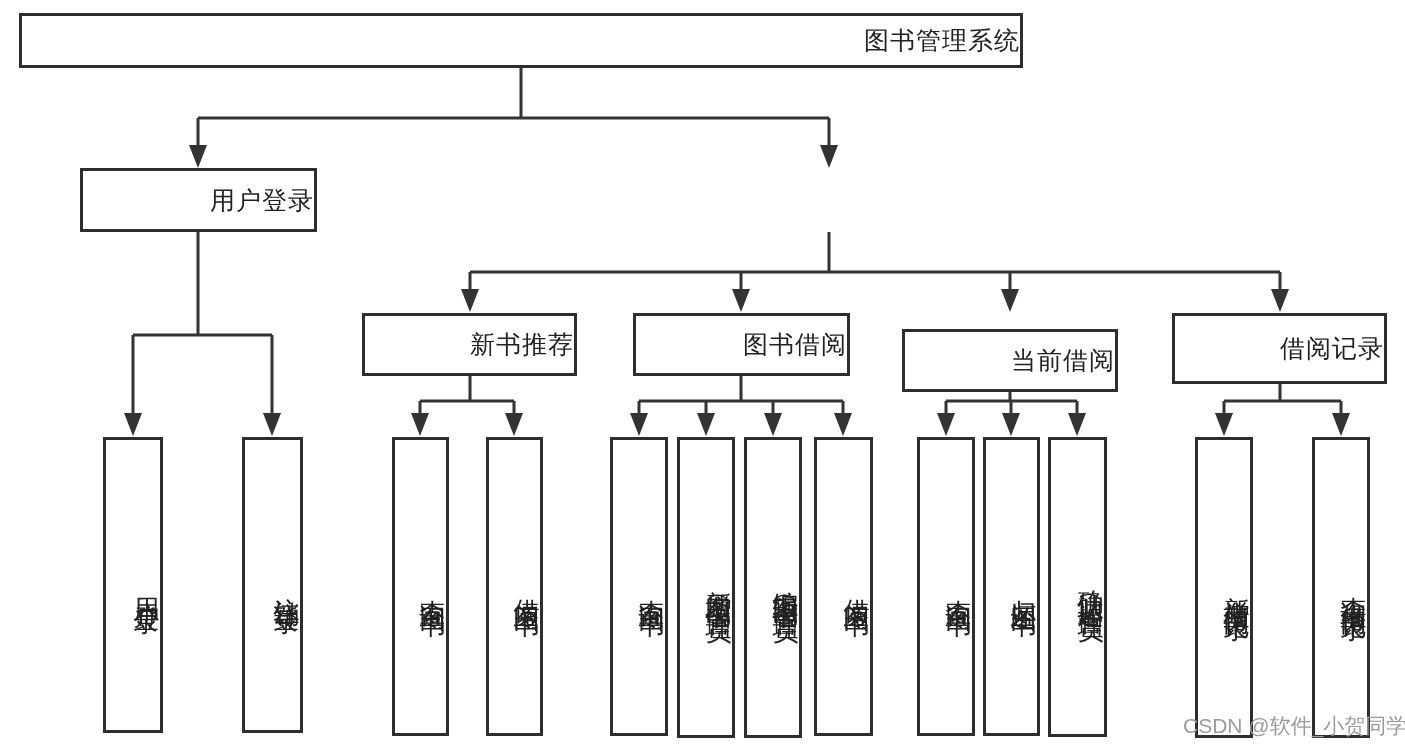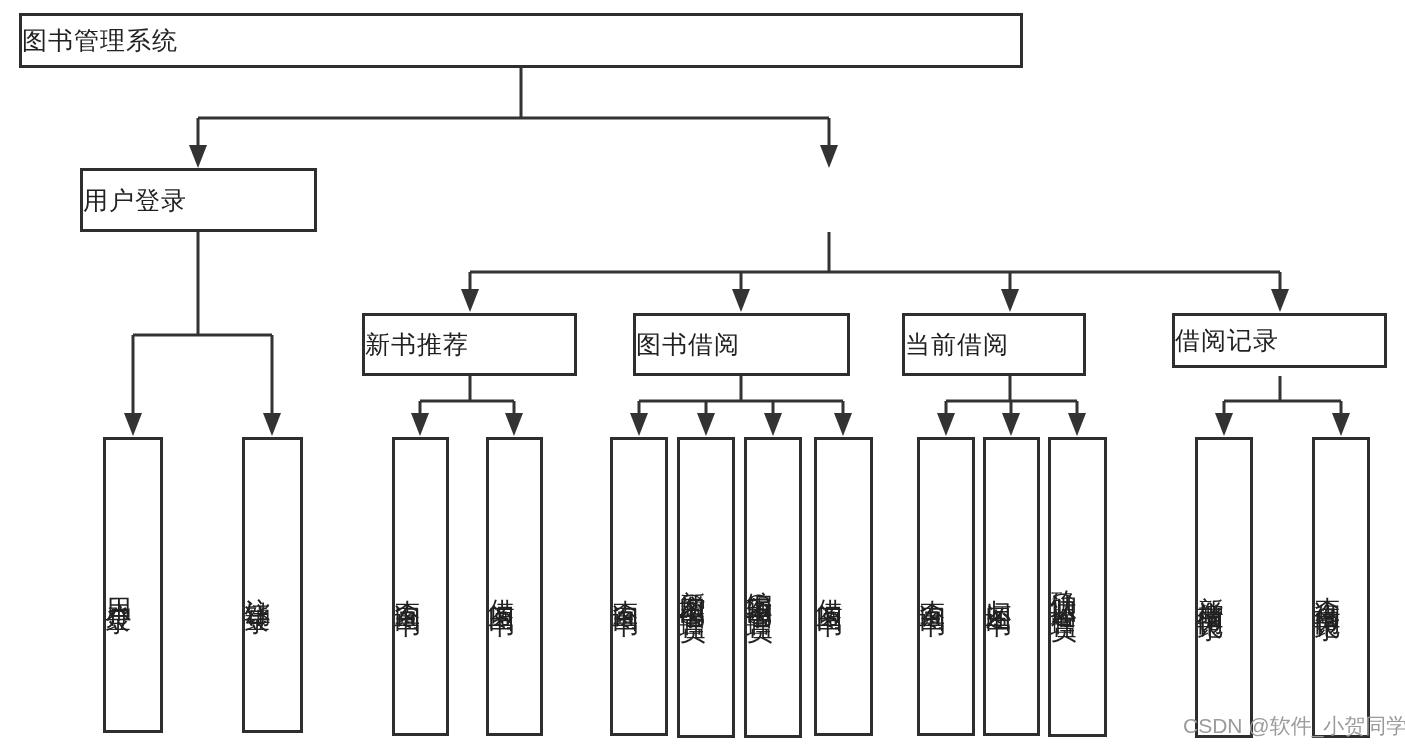--- a/index.html
+++ b/index.html
@@ -18,21 +18,21 @@
     font-family:"Liberation Sans","DejaVu Sans",sans-serif;
   }
   .wires{position:absolute;left:0;top:0;width:1405px;height:747px;}
   .wires path{stroke:var(--line);stroke-width:3;fill:none;}
   .wires polygon{fill:var(--line);stroke:none;}
   .node{
     position:absolute;
     box-sizing:border-box;
     border:3px solid var(--border);
     background:var(--bg);
-    display:flex;align-items:center;justify-content:flex-start;
+    display:flex;align-items:center;justify-content:flex-end;
     color:var(--text);
   }
   .node.h span{
     font-size:25px;
     letter-spacing:1px;
     white-space:nowrap;
   }
   .node.v span{
     writing-mode:vertical-rl;
     text-orientation:mixed;
@@ -91,24 +91,24 @@
   <div class="node h" style="left:80px;top:168px;width:237px;height:64px">
     <span>用户登录</span>
   </div>
 
   <div class="node h" style="left:633px;top:313px;width:217px;height:63px">
     <span>图书借阅</span>
   </div>
   <div class="node h" style="left:362px;top:313px;width:215px;height:63px">
     <span>新书推荐</span>
   </div>
-  <div class="node h" style="left:902px;top:313px;width:184px;height:63px">
+  <div class="node h" style="left:902px;top:329px;width:216px;height:63px">
     <span>当前借阅</span>
   </div>
-  <div class="node h" style="left:1172px;top:313px;width:215px;height:55px">
+  <div class="node h" style="left:1172px;top:313px;width:215px;height:71px">
     <span>借阅记录</span>
   </div>
 
   <div class="node v" style="left:103px;top:437px;width:60px;height:296px">
     <span>用户登录</span>
   </div>
   <div class="node v" style="left:242px;top:437px;width:61px;height:296px">
     <span>注销登录</span>
   </div>
 

